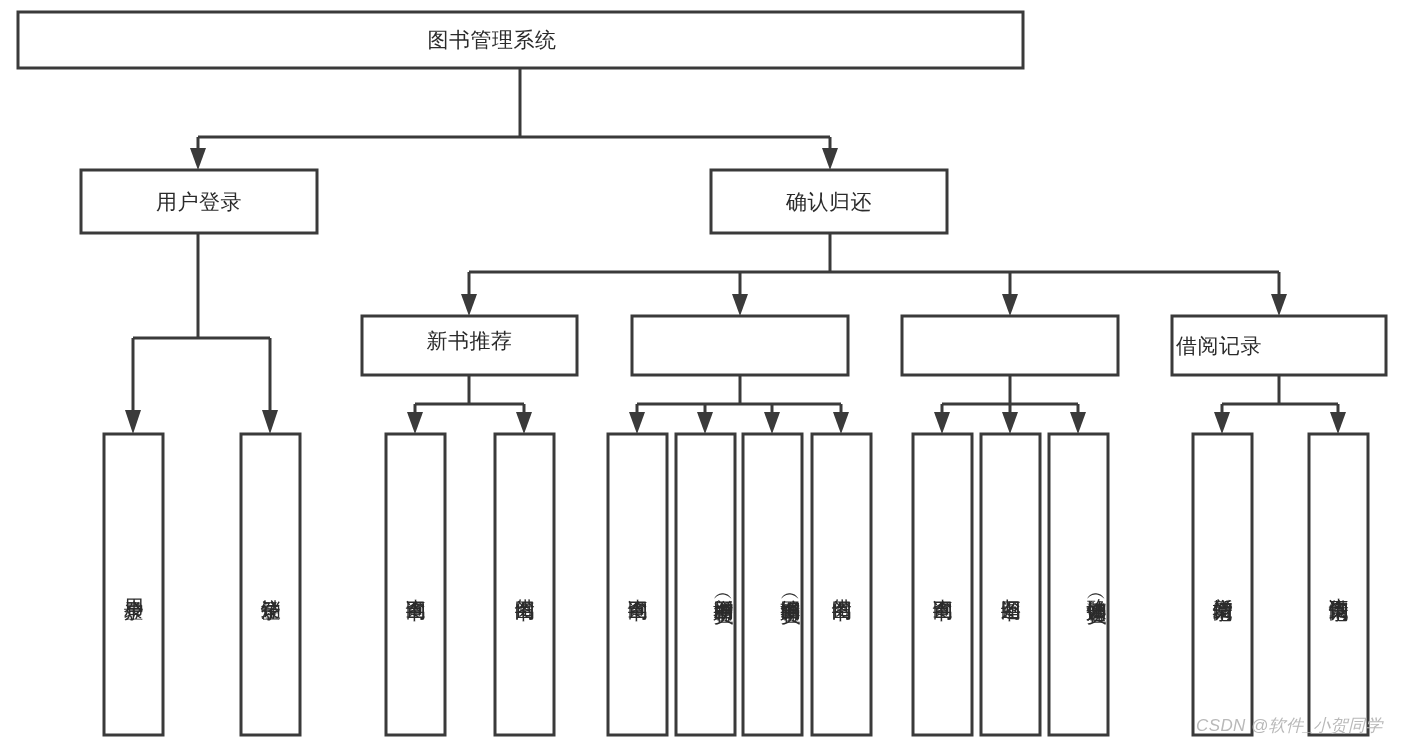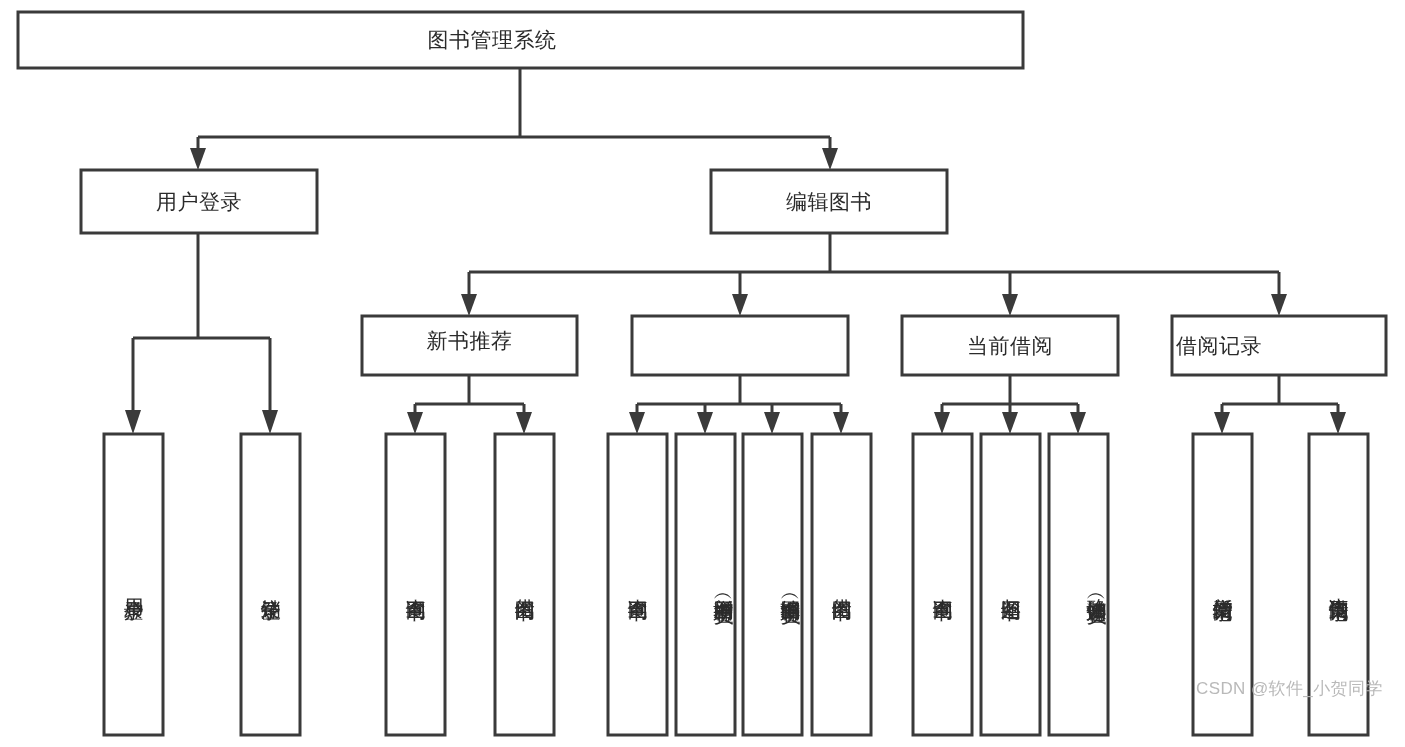--- a/index.html
+++ b/index.html
@@ -180,39 +180,38 @@
     <rect class="node-box" x="1049" y="434" width="59" height="301"></rect>
 
     <rect class="node-box" x="1193" y="434" width="59" height="301"></rect>
     <rect class="node-box" x="1309" y="434" width="59" height="301"></rect>
 
   </svg>
 
   <div class="node-label-h" style="left:18px; top:12px; width:948px; height:56px;border-radius:17px;">图书管理系统</div>
 
   <div class="node-label-h" style="left:81px; top:170px; width:236px; height:63px;">用户登录</div>
-  <div class="node-label-h" style="left:711px; top:170px; width:236px; height:63px;">编辑图书</div>
+  <div class="node-label-h" style="left:711px; top:170px; width:236px; height:63px;">确认归还</div>
 
   <div class="node-label-h" style="left:362px; top:316px; width:215px; height:50px;">新书推荐</div>
-  <div class="node-label-h" style="left:902px; top:316px; width:216px; height:59px;">当前借阅</div>
   <div class="node-label-h" style="left:1112px; top:316px; width:214px; height:59px;">借阅记录</div>
 
   <div class="node-label-v" style="left:104px; top:434px; width:59px; height:301px;">用户登录</div>
   <div class="node-label-v" style="left:241px; top:434px; width:59px; height:301px;">注销登录</div>
 
   <div class="node-label-v" style="left:386px; top:434px; width:59px; height:301px;">查询图书</div>
   <div class="node-label-v" style="left:495px; top:434px; width:59px; height:301px;">借阅图书</div>
 
   <div class="node-label-v" style="left:608px; top:434px; width:59px; height:301px;">查询图书</div>
   <div class="node-label-v" style="left:676px; top:434px; width:59px; height:301px; align-items:flex-start; padding-top:6px; box-sizing:border-box;">新增图书（管理员）</div>
   <div class="node-label-v" style="left:743px; top:434px; width:59px; height:301px; align-items:flex-start; padding-top:6px; box-sizing:border-box;">编辑图书（管理员）</div>
   <div class="node-label-v" style="left:812px; top:434px; width:59px; height:301px;">借阅图书</div>
 
   <div class="node-label-v" style="left:913px; top:434px; width:59px; height:301px;">查询图书</div>
   <div class="node-label-v" style="left:981px; top:434px; width:59px; height:301px;">归还图书</div>
   <div class="node-label-v" style="left:1049px; top:434px; width:59px; height:301px; align-items:flex-start; padding-top:6px; box-sizing:border-box;">确认归还（管理员）</div>
 
   <div class="node-label-v" style="left:1193px; top:434px; width:59px; height:301px;">新增借阅记录</div>
   <div class="node-label-v" style="left:1309px; top:434px; width:59px; height:301px;">查询借阅记录</div>
 
-  <div class="watermark" style="left:1196px; top:677px;">CSDN @软件_小贺同学</div>
+  <div class="watermark" style="left:1196px; top:714px;font-style:italic;">CSDN @软件_小贺同学</div>
 
 </div>
 
 </body></html>

